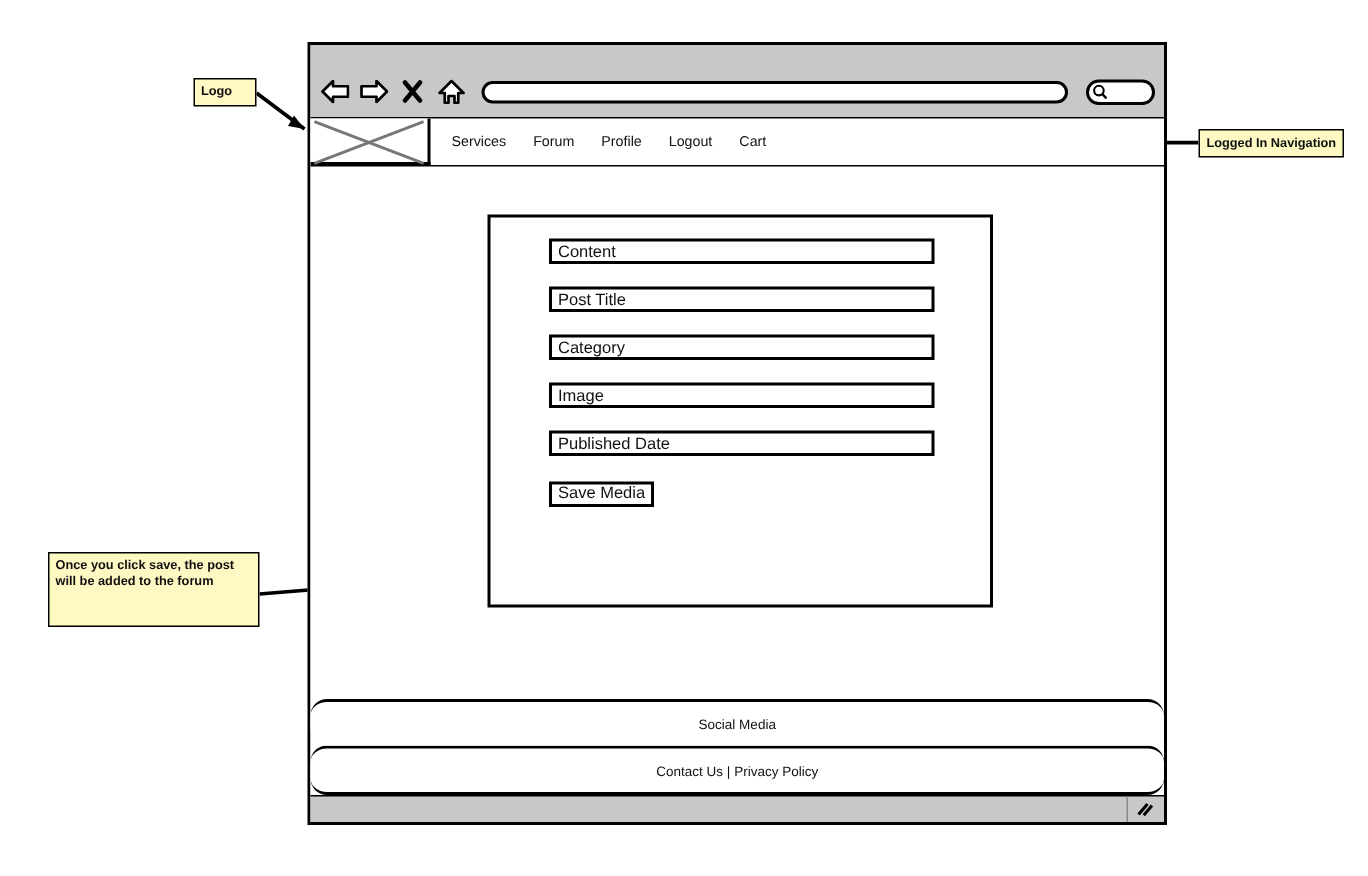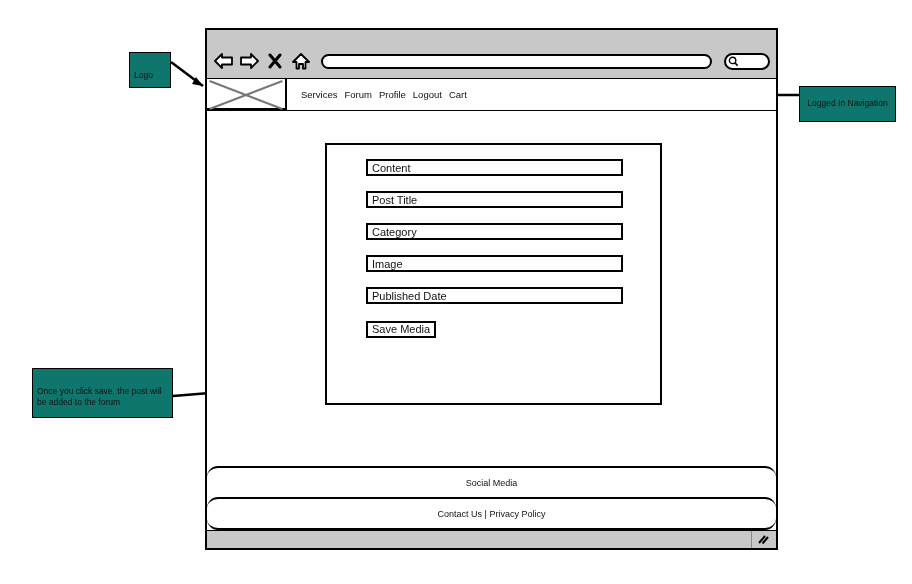--- a/index.html
+++ b/index.html
@@ -130,21 +130,21 @@
     transform-origin: center;
   }
   .logo-box .x-line.a { transform: rotate(21deg); }
   .logo-box .x-line.b { transform: rotate(-21deg); }
 
   .site-nav {
     flex: 1 1 auto;
     display: flex;
     align-items: center;
     padding-left: 14px;
-    gap: 7px;
+    gap: 18px;
   }
   .nav-link {
     font-size: 9.5px;
     color: #111111;
     white-space: nowrap;
   }
 
   
   .form-card {
     position: absolute;
@@ -227,26 +227,27 @@
     border-left: 1px solid #8a8a8a;
     display: flex;
     align-items: center;
     justify-content: center;
   }
 
   
   .annot {
     position: absolute;
     border: 1px solid #000000;
-    background: #0f766e;
+    background: #fef9c3;
     box-sizing: border-box;
     font-size: 8.5px;
     color: #111111;
     line-height: 1.35;
-    padding: 17px 4px;
+    padding: 2px 4px;
+    font-weight: bold;
   }
   .annot-logo { left: 129px; top: 52px; width: 42px; height: 19px; }
   .annot-nav  { left: 799px; top: 86px; width: 97px; height: 19px;
                 display:flex; align-items:center; justify-content:center; }
   .annot-save { left: 32px; top: 368px; width: 141px; height: 50px; }
 
   .leader { position: absolute; }
   .leader svg { display: block; overflow: visible; }
 </style>
 </head>

